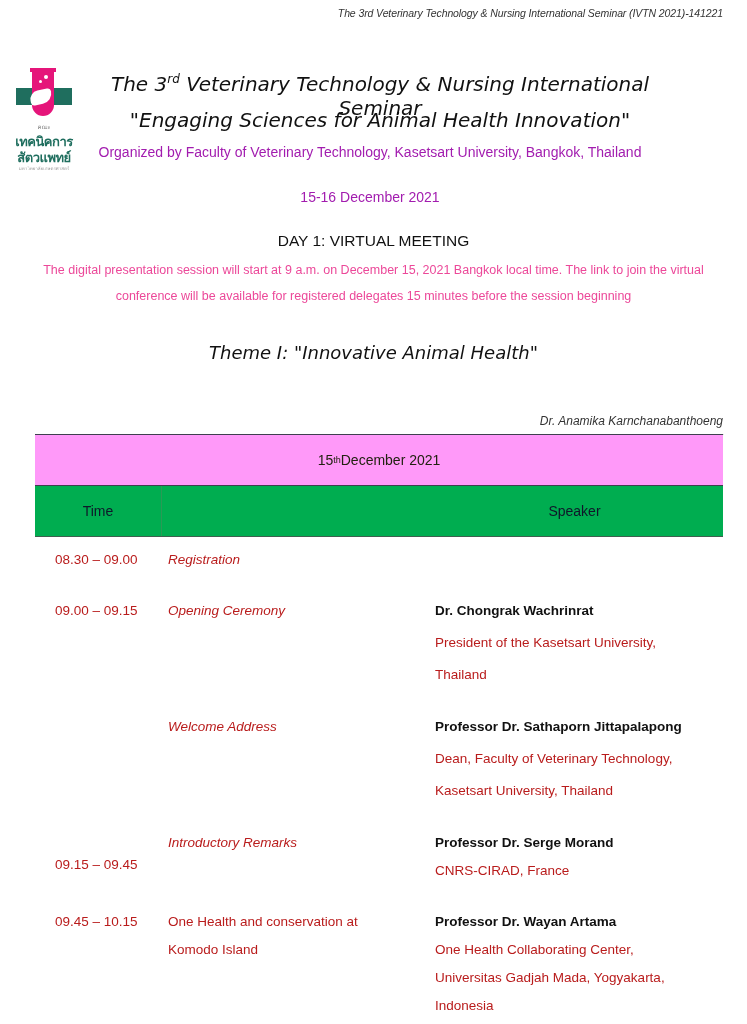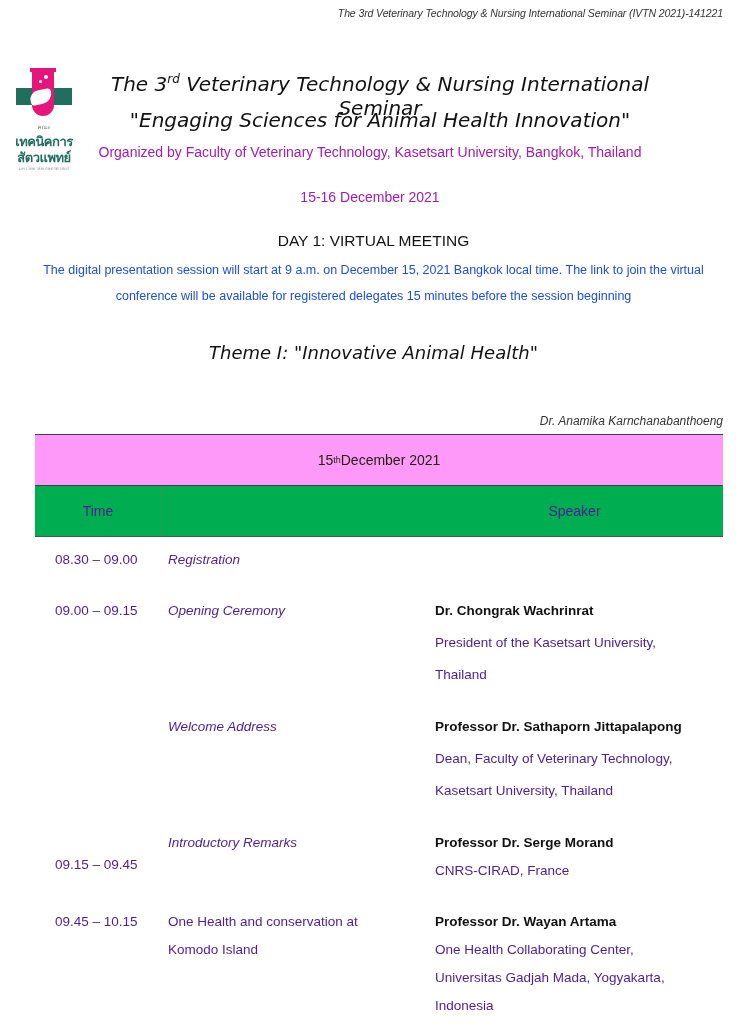--- a/index.html
+++ b/index.html
@@ -31,39 +31,39 @@
     font-size: 20px; color: #111; font-family: "DejaVu Sans", sans-serif;
   }
   .title-1 { top: 72px; }
   .title-2 { top: 108px; }
   .title-1 sup { font-size: 12px; vertical-align: 8px; }
   .sub-line { left: 80px; width: 580px; text-align: center; font-size: 14px; color: #a21caf; font-family: "Liberation Sans", sans-serif; }
   .sub-1 { top: 144px; }
   .sub-2 { top: 165px; margin-top: 24px; }
 
   .day-heading { top: 232px; left: 0; width: 747px; text-align: center; font-size: 15.5px; color: #111; font-family: "Liberation Sans", sans-serif; }
-  .intro { left: 20px; width: 707px; text-align: center; font-size: 12.5px; color: #1d4ed8; font-family: "Liberation Sans", sans-serif; }
+  .intro { left: 20px; width: 707px; text-align: center; font-size: 12.5px; color: #ec4899; font-family: "Liberation Sans", sans-serif; }
   .intro-1 { top: 263px; }
   .intro-2 { top: 289px; }
 
   .theme { top: 342px; left: 0; width: 747px; text-align: center; font-size: 18px; font-style: italic; color: #111; font-family: "DejaVu Sans", sans-serif; }
   .chairs { right: 24px; text-align: right; font-size: 12px; font-style: italic; color: #333; font-family: "Liberation Sans", sans-serif; }
   .chairs-1 { top: 398px; margin-top: 34px; }
   .chairs-2 { top: 414px; }
 
   
   .date-band { left: 35px; top: 434px; width: 688px; height: 50px; background: #ff99f9; border-top: 1.5px solid #3f3f4f; border-bottom: 1.5px solid #3f3f4f; display: flex; align-items: center; justify-content: center; font-size: 14px; color: #221; font-family: "Liberation Sans", sans-serif; }
   .date-band sup { font-size: 9px; vertical-align: 6px; }
-  .head-band { left: 35px; top: 486px; width: 688px; height: 50px; background: #00ad50; border-bottom: 1.5px solid #3f5f4f; font-size: 14px; color: #4c1d95; font-family: "Liberation Sans", sans-serif; }
+  .head-band { left: 35px; top: 486px; width: 688px; height: 50px; background: #00ad50; border-bottom: 1.5px solid #3f5f4f; font-size: 14px; color: #0f172a; font-family: "Liberation Sans", sans-serif; }
   .head-cell { position: absolute; top: 0; height: 50px; display: flex; align-items: center; justify-content: center; }
   .head-time { left: 0; width: 126px; border-right: 1px solid #2a9a55; }
   .head-program { left: 127px; width: 264px; }
   .head-speaker { left: 391px; width: 297px; }
 
-  .cell { font-size: 13.5px; color: #4c1d95; font-family: "Liberation Sans", sans-serif; line-height: 28px; }
+  .cell { font-size: 13.5px; color: #b91c1c; font-family: "Liberation Sans", sans-serif; line-height: 28px; }
   .time { left: 55px; }
   .prog { left: 168px; font-style: italic; }
   .prog.plain { font-style: normal; }
   .spk { left: 435px; }
   .spk-name { font-weight: bold; color: #111; }
 </style>
 </head>
 <body>
 
 <div class="abs running-header">The 3rd Veterinary Technology &amp; Nursing International Seminar (IVTN 2021)-141221</div>

